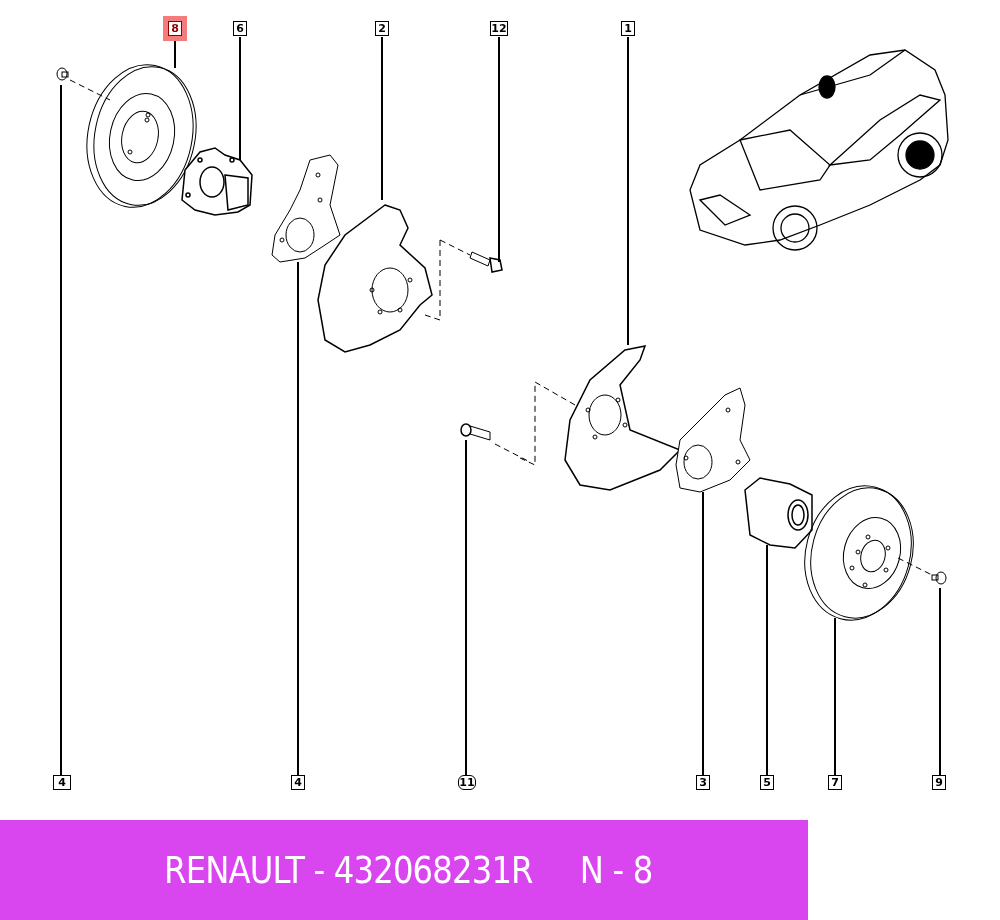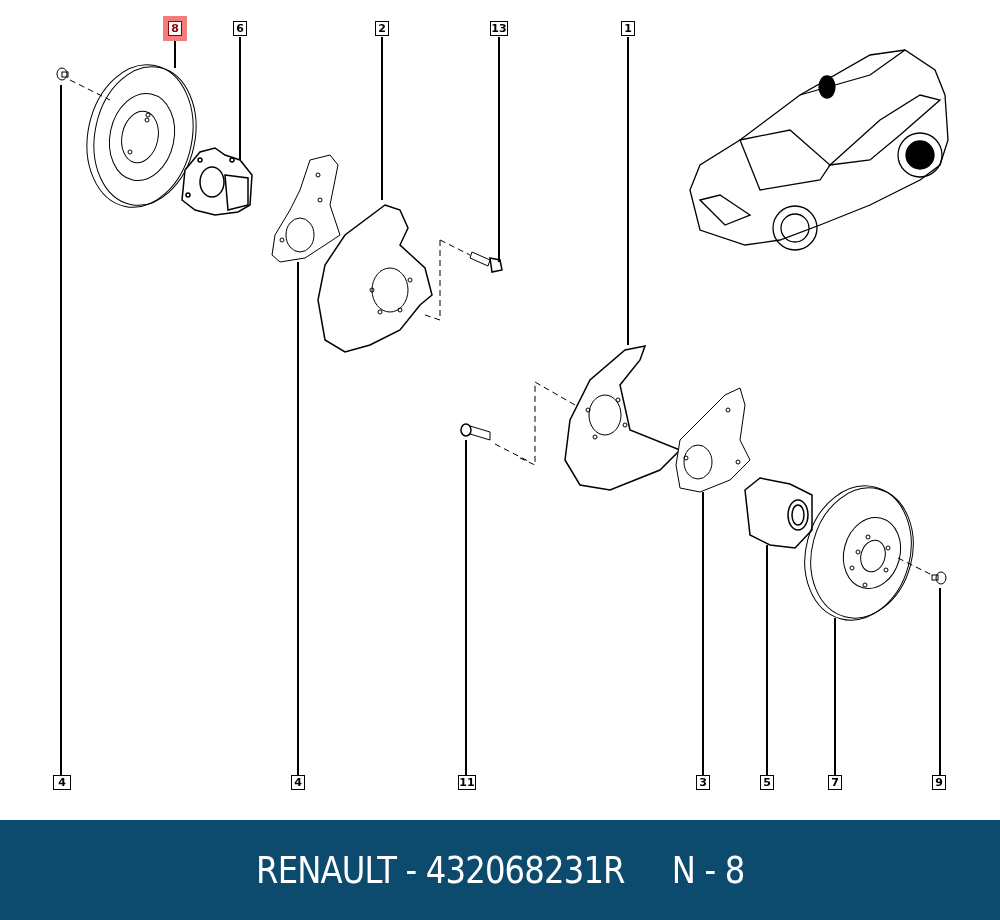--- a/index.html
+++ b/index.html
@@ -1,21 +1,21 @@
 <!DOCTYPE html>
 <html><head>
 <meta charset="utf-8">
 <style>
   html, body { margin: 0; padding: 0; }
   body { width: 1000px; height: 920px; background: #ffffff; position: relative; overflow: hidden; font-family: "Liberation Sans", sans-serif; }
   #diagram { position: absolute; left: 0; top: 0; width: 1000px; height: 820px; }
   .callout { position: absolute; width: 14px; height: 15px; border: 1.2px solid #000; background: #fff; font: bold 11px "DejaVu Sans", sans-serif; color: #000; display: flex; align-items: center; justify-content: center; box-sizing: border-box; }
   .callout.wide { width: 18px; }
   .callout.hl { background: #fff; color: #8b0000; border-color: #8b0000; box-shadow: 0 0 0 5px #f47c7c; }
-  .footer { position: absolute; left: 0; top: 820px; width: 1000px; height: 100px; background: #0c4a6e; display: flex; align-items: center; justify-content: center; }
+  .footer { position: absolute; left: 0; top: 820px; width: 800px; height: 100px; background: #d946ef; display: flex; align-items: center; justify-content: center; padding-left: 8px; }
   .footer-text { color: #fff; font: 38px "DejaVu Sans", sans-serif; letter-spacing: -1px; transform: scaleX(0.85); white-space: pre; }
 </style>
 </head>
 <body>
 
 <div id="diagram">
   <svg width="1000" height="820" viewBox="0 0 1000 820" fill="none" stroke="#000" stroke-width="1">
 
     <g stroke-width="2">
       <line x1="175" y1="37" x2="175" y2="68"></line>
@@ -141,25 +141,25 @@
       <line x1="898" y1="558" x2="932" y2="575" stroke-dasharray="6,4"></line>
       <ellipse cx="941" cy="578" rx="5" ry="6"></ellipse>
       <rect x="932" y="575" width="6" height="5"></rect>
     </g>
   </svg>
 
   
   <div class="callout hl" style="left:168px;top:21px;">8</div>
   <div class="callout" style="left:233px;top:21px;">6</div>
   <div class="callout" style="left:375px;top:21px;">2</div>
-  <div class="callout wide" style="left:490px;top:21px;">13</div>
+  <div class="callout wide" style="left:490px;top:21px;">12</div>
   <div class="callout" style="left:621px;top:21px;">1</div>
   <div class="callout wide" style="left:53px;top:775px;">4</div>
   <div class="callout" style="left:291px;top:775px;">4</div>
-  <div class="callout wide" style="left:458px;top:775px;">11</div>
+  <div class="callout wide" style="left:458px;top:775px;border-radius:6px;">11</div>
   <div class="callout" style="left:696px;top:775px;">3</div>
   <div class="callout" style="left:760px;top:775px;">5</div>
   <div class="callout" style="left:828px;top:775px;">7</div>
   <div class="callout" style="left:932px;top:775px;">9</div>
 </div>
 
 <div class="footer">
   <span class="footer-text">RENAULT - 432068231R     N - 8</span>
 </div>
 

